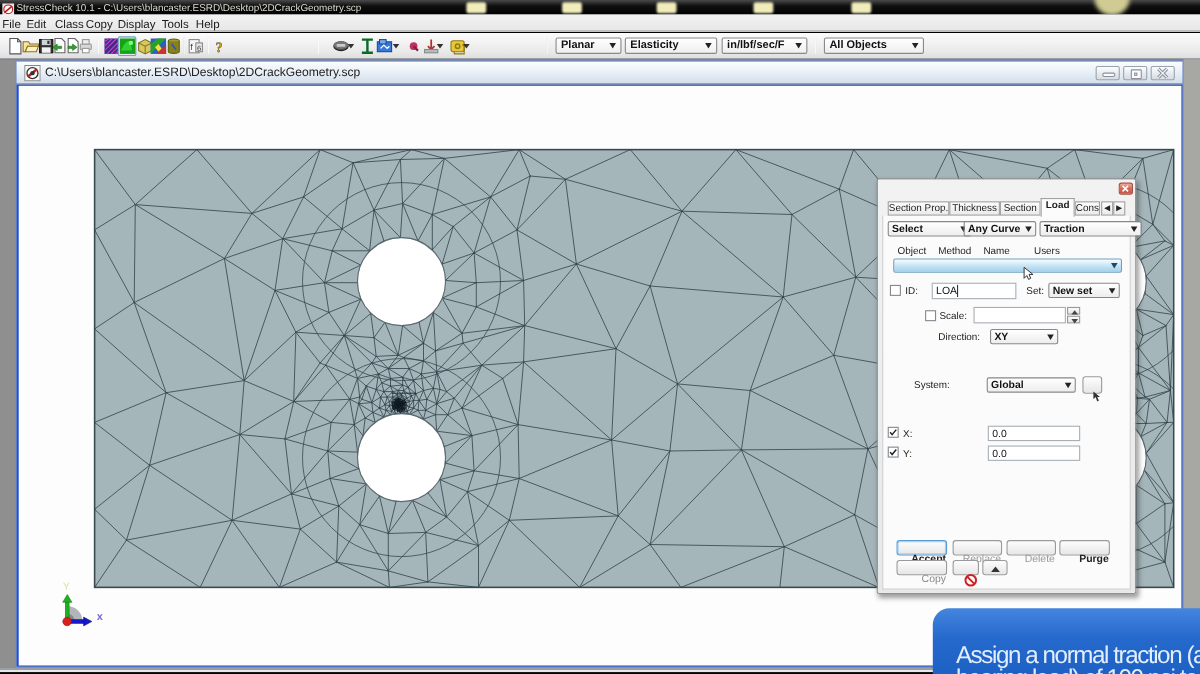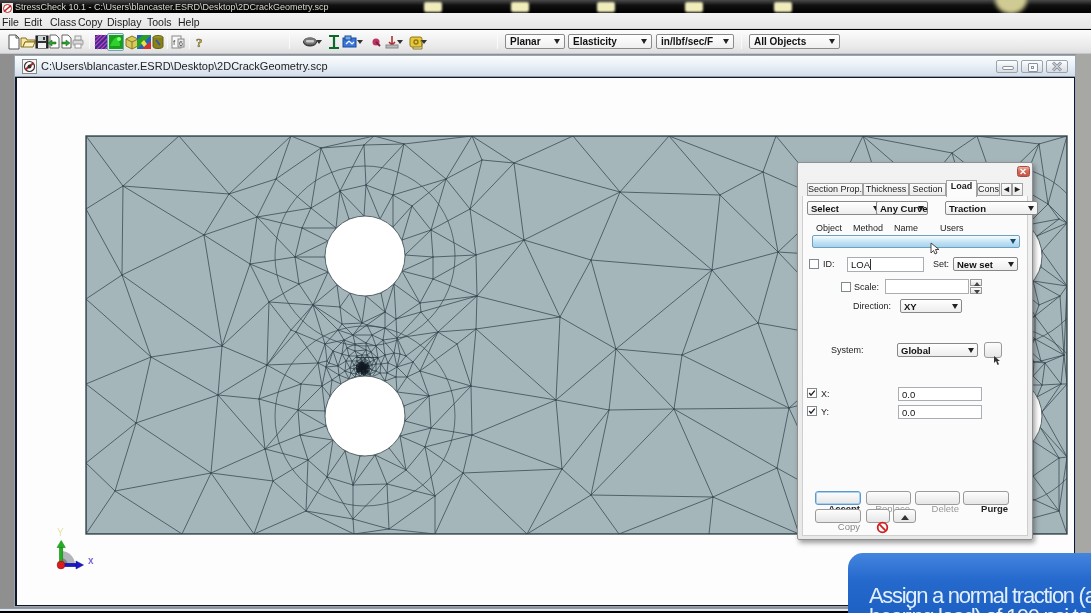--- a/index.html
+++ b/index.html
@@ -9,21 +9,21 @@
 #menubar{position:absolute;left:0;top:13px;width:1091px;height:16px;background:linear-gradient(#f2f2f2,#e7e7e7);border-bottom:1px solid #d8d8d8}
 #menubar span{position:absolute;top:2.5px;font-size:10.5px;color:#1a1a1a}
 #toolbar{position:absolute;left:0;top:30px;width:1091px;height:24px;background:linear-gradient(#fcfcfc,#e9e9e9 75%,#dedede);border-bottom:1px solid #c4c8ce}
 .tico{position:absolute;top:4px;width:16px;height:16px}
 .tsep{position:absolute;top:4px;width:1px;height:15px;background:#c2c2c2;border-right:1px solid #fafafa}
 .tarr{position:absolute;top:10px;width:0;height:0;border-left:3px solid transparent;border-right:3px solid transparent;border-top:4px solid #333}
 .combo{position:absolute;top:4px;height:15px;background:linear-gradient(#fff,#efefef);border:1px solid #8a8a8a;border-radius:2px;font-size:10px;font-weight:bold;color:#111;padding:1px 4px;white-space:nowrap}
 .combo i{position:absolute;right:4px;top:4px;width:0;height:0;border-left:3.5px solid transparent;border-right:3.5px solid transparent;border-top:5px solid #222;font-style:normal}
 #mdi{position:absolute;left:0;top:54px;width:1091px;height:556px;background:#8f8f8f}
 #desktr{position:absolute;left:1076px;top:54px;width:15px;height:559px;background:#a7a7a3}
-#child{position:absolute;left:14px;top:55px;width:1062px;height:552px;background:#0f172a;border:1px solid #98a6b4}
+#child{position:absolute;left:14px;top:55px;width:1062px;height:552px;background:#1d4ed8;border:1px solid #98a6b4}
 #childtitle{position:absolute;left:0px;top:0px;width:1060px;height:21px;background:linear-gradient(#fbfdfe,#e8eff6 50%,#d3deea);border-bottom:1.5px solid #959ca6}
 #childtxt{position:absolute;left:26px;top:4px;font-size:11px;color:#222;white-space:nowrap}
 .wbtn{position:absolute;top:4px;width:22px;height:13px;background:linear-gradient(#fefefe,#e6eaee 55%,#d8dde3);border:1px solid #99a3ad;border-radius:2px}
 #canvas{position:absolute;left:2px;top:22px;width:1057px;height:527px;background:#fdfdfd;overflow:hidden}
 #statusb{position:absolute;left:0;top:608px;width:1091px;height:3px;background:#e4e8ec;border-top:1px solid #8a9aa8}
 #dlg{position:absolute;left:797px;top:162px;width:236px;height:378px;background:linear-gradient(#f2f2f2,#e8e8e8);border:1px solid #909090;border-radius:2px;box-shadow:2px 3px 5px rgba(40,40,40,.45)}
 #dlginner{position:absolute;left:4px;top:33px;width:226px;height:340px;background:#fbfbfb;border:1px solid #cfcfcf;border-top:none}
 .tab{position:absolute;height:13px;background:linear-gradient(#fcfcfc,#ebebeb);border:1px solid #a2a2a2;font-size:9px;color:#222;text-align:center;white-space:nowrap;overflow:hidden}
 .dcombo{position:absolute;height:14px;background:linear-gradient(#fff,#ededed);border:1px solid #888;border-radius:2px;font-size:9.5px;font-weight:bold;color:#111;padding:1px 3px;white-space:nowrap}
 .dcombo i{position:absolute;right:3px;top:4px;width:0;height:0;border-left:3.5px solid transparent;border-right:3.5px solid transparent;border-top:5px solid #222}
@@ -236,21 +236,21 @@
         </svg>
       </div>
 <div class="tab" style="left:9px;width:56px;top:20px;">Section Prop.</div>
 <div class="tab" style="left:65px;width:46px;top:20px;">Thickness</div>
 <div class="tab" style="left:111px;width:37px;top:20px;">Section</div>
 <div class="tab" style="left:148px;width:31px;top:20px;top:17px;height:17px;background:#fcfcfc;font-weight:bold;border-bottom:none;z-index:3;">Load</div>
 <div class="tab" style="left:179px;width:23px;top:20px;">Const</div>
 <div class="tab" style="left:203px;top:20px;width:11px">◄</div>
 <div class="tab" style="left:214px;top:20px;width:11px">►</div>
 <div class="dcombo" style="left:9px;top:38px;width:76px">Select<i></i></div>
-<div class="dcombo" style="left:78px;top:38px;width:52px">Any Curve<i></i></div>
+<div class="dcombo" style="left:78px;top:38px;width:66px">Any Curve<i></i></div>
 <div class="dcombo" style="left:147px;top:38px;width:93px">Traction<i></i></div>
 <div class="dlbl" style="left:18px;top:60px">Object</div>
 <div class="dlbl" style="left:55px;top:60px">Method</div>
 <div class="dlbl" style="left:96px;top:60px">Name</div>
 <div class="dlbl" style="left:142px;top:60px">Users</div>
 <div style="position:absolute;left:14px;top:72px;width:208px;height:13px;background:linear-gradient(#f0f9fe 8%,#bfe0f4 60%,#a6d2ec);border:1px solid #70a0c0;border-radius:2px">
         <div style="position:absolute;right:3px;top:3px;width:0;height:0;border-left:3.5px solid transparent;border-right:3.5px solid transparent;border-top:5px solid #1a4a6a"></div>
       </div>
 <svg style="position:absolute;left:131px;top:79px" width="12" height="14" viewBox="0 0 12 14">
         <path d="M2 1v10l2.5-2.5L6 12l2-1-1.5-3.5H10z" fill="#fff" stroke="#333" stroke-width="0.9"></path>

